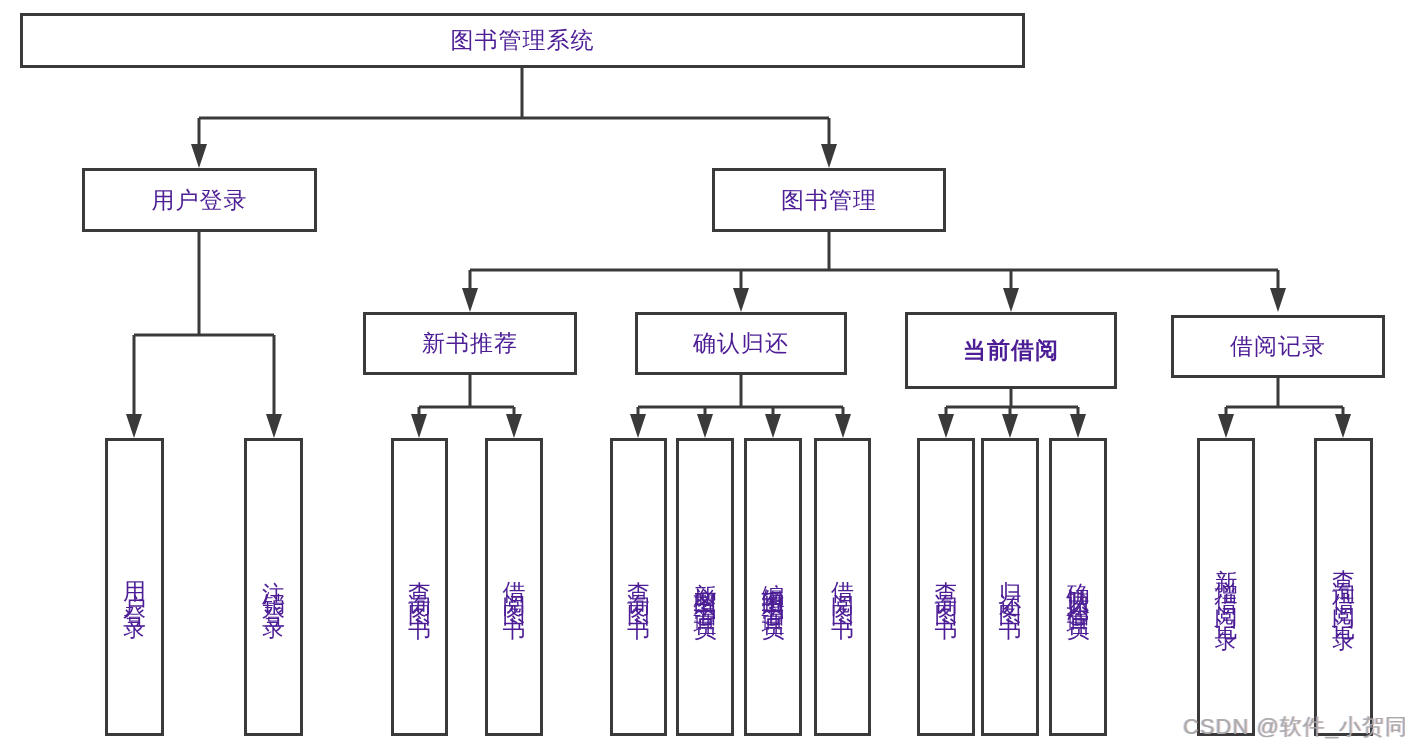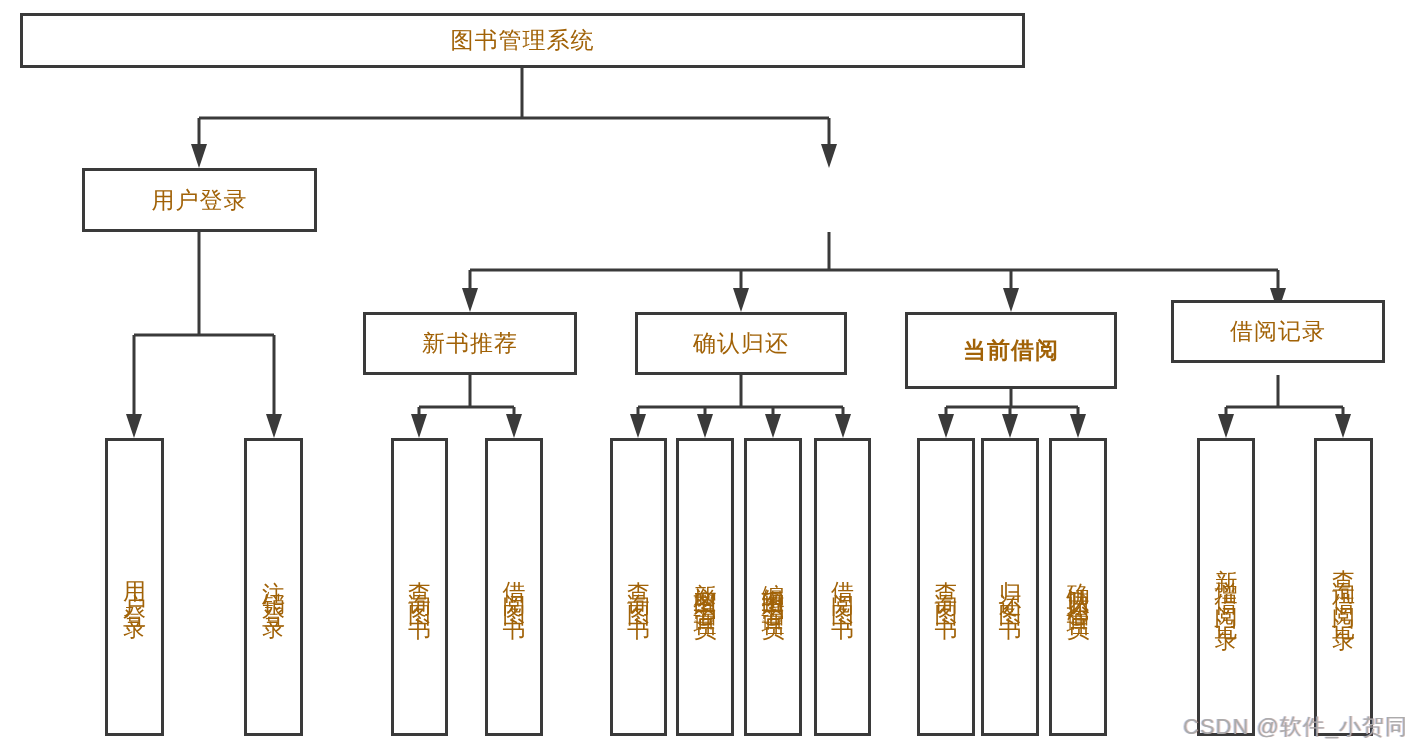--- a/index.html
+++ b/index.html
@@ -18,21 +18,21 @@
     pointer-events: none;
   }
   .box {
     position: absolute;
     box-sizing: border-box;
     border: 3px solid #3a3a3a;
     background: #ffffff;
     display: flex;
     align-items: center;
     justify-content: center;
-    color: #a16207;
+    color: #4c1d95;
   }
   .hlabel {
     font-size: 23px;
     letter-spacing: 1px;
     white-space: nowrap;
   }
   .leaf .vlabel {
     writing-mode: vertical-rl;
     text-orientation: mixed;
     font-size: 23px;
@@ -78,31 +78,34 @@
       M1218 414 H1234 L1226 438 Z  M1335 414 H1351 L1343 438 Z"></path>
   </svg>
 
   <div class="box" style="left:20px; top:13px; width:1005px; height:55px;">
     <span class="hlabel">图书管理系统</span>
   </div>
 
   <div class="box" style="left:82px; top:168px; width:235px; height:64px;">
     <span class="hlabel">用户登录</span>
   </div>
+  <div class="box" style="left:712px; top:168px; width:234px; height:64px;">
+    <span class="hlabel">图书管理</span>
+  </div>
 
   <div class="box" style="left:363px; top:312px; width:214px; height:63px;font-family:Liberation Serif, serif;">
     <span class="hlabel">新书推荐</span>
   </div>
   <div class="box" style="left:635px; top:312px; width:212px; height:63px;">
     <span class="hlabel">确认归还</span>
   </div>
   <div class="box" style="left:905px; top:312px; width:212px; height:77px;font-weight:bold;">
     <span class="hlabel">当前借阅</span>
   </div>
-  <div class="box" style="left:1171px; top:300px; width:214px; height:63px;">
+  <div class="box" style="left:1171px; top:315px; width:214px; height:63px;">
     <span class="hlabel">借阅记录</span>
   </div>
 
   <div class="box leaf" style="left:105px; top:438px; width:59px; height:298px;">
     <span class="vlabel">用户登录</span>
   </div>
   <div class="box leaf" style="left:244px; top:438px; width:59px; height:298px;">
     <span class="vlabel">注销登录</span>
   </div>
 

